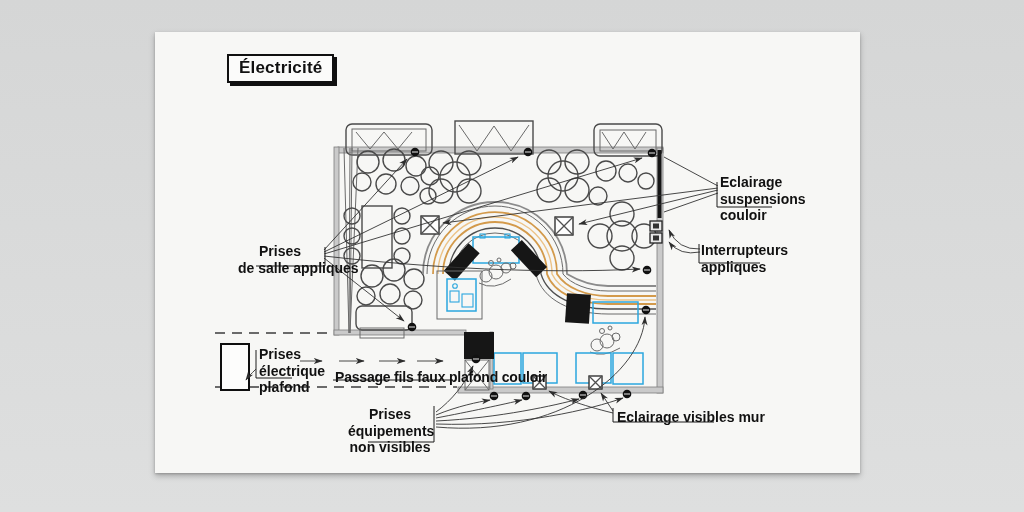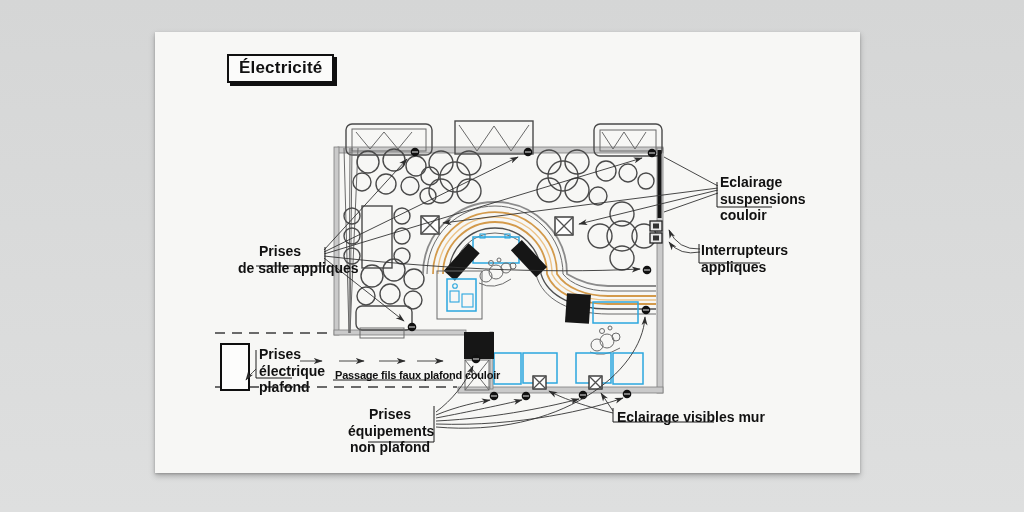--- a/index.html
+++ b/index.html
@@ -345,25 +345,25 @@
   <span class="ln">Interrupteurs</span>
   <span class="ln">appliques</span>
 </div>
 
 <div class="lbl" style="left:259px;top:346px">
   <span class="ln">Prises</span>
   <span class="ln">électrique</span>
   <span class="ln">plafond</span>
 </div>
 
-<div class="lbl" style="left:335px;top:369px;font-size:11px;letter-spacing:-0.2px">
+<div class="lbl" style="left:335px;top:369px;font-size:14px;letter-spacing:-0.2px">
   <span>Passage fils faux plafond couloir</span>
 </div>
 
 <div class="lbl ra" style="left:348px;top:406px;width:84px">
   <span class="ln">Prises</span>
   <span class="ln">équipements</span>
-  <span class="ln">non plafond</span>
+  <span class="ln">non visibles</span>
 </div>
 
 <div class="lbl" style="left:617px;top:409px">
   <span>Eclairage visibles mur</span>
 </div>
 
 </body></html>

